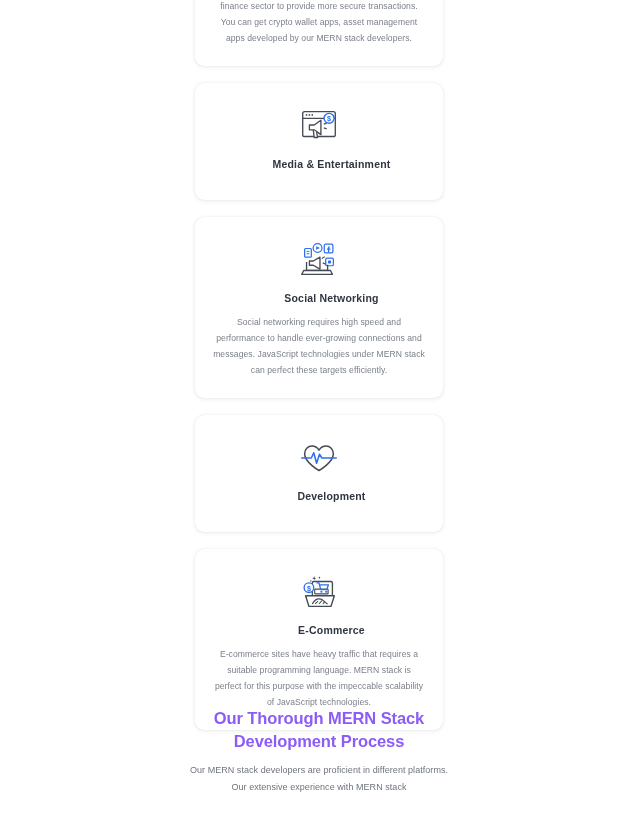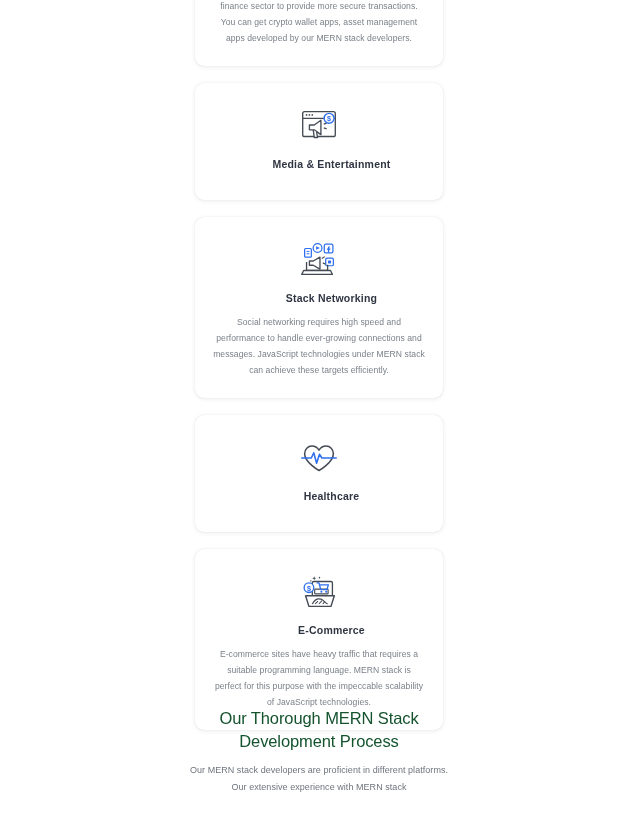--- a/index.html
+++ b/index.html
@@ -78,22 +78,22 @@
     position: absolute;
     left: 50%;
     transform: translateX(-50%);
     top: 707px;
     width: 270px;
     text-align: center;
   }
 
   .section-heading {
     font-size: 16.5px;
-    font-weight: normal;
-    color: #14532d;
+    font-weight: bold;
+    color: #8b5cf6;
     line-height: 23px;
     letter-spacing: -0.1px;
   }
 
   .section-sub {
     margin-top: 9px;
     font-size: 9px;
     line-height: 17px;
     color: #6f747d;
     text-align: center;
@@ -142,32 +142,32 @@
           <path d="M35.2 10 h-1 c-0.6 0 -0.9 0.3 -0.9 0.9 v1 h-1 v1.3 h1 v3 h1.4 v-3 h1.1 l0.2 -1.3 h-1.3 v-0.8 c0 -0.3 0.1 -0.4 0.4 -0.4 h0.9 z" fill="#2f6fed"></path>
           <rect x="31" y="22" width="8" height="8" rx="1.4" stroke="#2f6fed" stroke-width="1.3" fill="#ffffff"></rect>
           <rect x="33.4" y="24.4" width="3.2" height="3.2" rx="0.7" fill="#2f6fed"></rect>
           <path d="M11 26 L11 35 L33 35 L33 29" stroke="#454b55" stroke-width="1.4" stroke-linejoin="round"></path>
           <path d="M8 35 L36 35 L38 39 L6 39 Z" stroke="#454b55" stroke-width="1.4" stroke-linejoin="round" fill="#ffffff"></path>
           <path d="M14 25 L14 29.5 L18 29.5 L25 33.5 L25 21 L18 25 Z" stroke="#454b55" stroke-width="1.4" stroke-linejoin="round" fill="#ffffff"></path>
           <line x1="27" y1="22.5" x2="30" y2="20.5" stroke="#454b55" stroke-width="1.2"></line>
           <line x1="28" y1="27" x2="31" y2="28.5" stroke="#454b55" stroke-width="1.2"></line>
         </svg>
       </span>
-      <h3 class="card-title">Stack Networking</h3>
-      <p class="card-text">Social networking requires high speed and performance to handle ever-growing connections and messages. JavaScript technologies under MERN stack can achieve these targets efficiently.</p>
+      <h3 class="card-title">Social Networking</h3>
+      <p class="card-text">Social networking requires high speed and performance to handle ever-growing connections and messages. JavaScript technologies under MERN stack can perfect these targets efficiently.</p>
     </div>
 
     <div class="card">
       <span class="card-icon">
         <svg viewBox="0 0 48 48" width="46" height="46" fill="none">
           <path d="M24 37 C24 37 9 28.5 9 19.5 C9 15 12.4 11.5 16.6 11.5 C19.6 11.5 22.3 13.2 24 15.8 C25.7 13.2 28.4 11.5 31.4 11.5 C35.6 11.5 39 15 39 19.5 C39 28.5 24 37 24 37 Z" stroke="#454b55" stroke-width="1.6" stroke-linejoin="round" fill="#ffffff"></path>
           <path d="M6 24 H16 L18.5 18.5 L21.5 29.5 L24.5 20 L27 24 H42" stroke="#2f6fed" stroke-width="1.6" stroke-linejoin="round" stroke-linecap="round" fill="none"></path>
         </svg>
       </span>
-      <h3 class="card-title">Healthcare</h3>
+      <h3 class="card-title">Development</h3>
     </div>
 
     <div class="card">
       <span class="card-icon">
         <svg viewBox="0 0 48 48" width="46" height="46" fill="none">
           <path d="M19 7.5 l0.6 1.6 l1.6 0.6 l-1.6 0.6 l-0.6 1.6 l-0.6 -1.6 l-1.6 -0.6 l1.6 -0.6 Z" fill="#454b55"></path>
           <circle cx="24.5" cy="9" r="0.8" fill="#454b55"></circle>
           <circle cx="15.5" cy="12.5" r="0.7" fill="#454b55"></circle>
           <rect x="17" y="13" width="21" height="15" rx="1.6" stroke="#454b55" stroke-width="1.4" fill="#ffffff"></rect>
           <rect x="19.5" y="21" width="14" height="5" rx="0.8" stroke="#454b55" stroke-width="1.2" fill="#ffffff"></rect>

